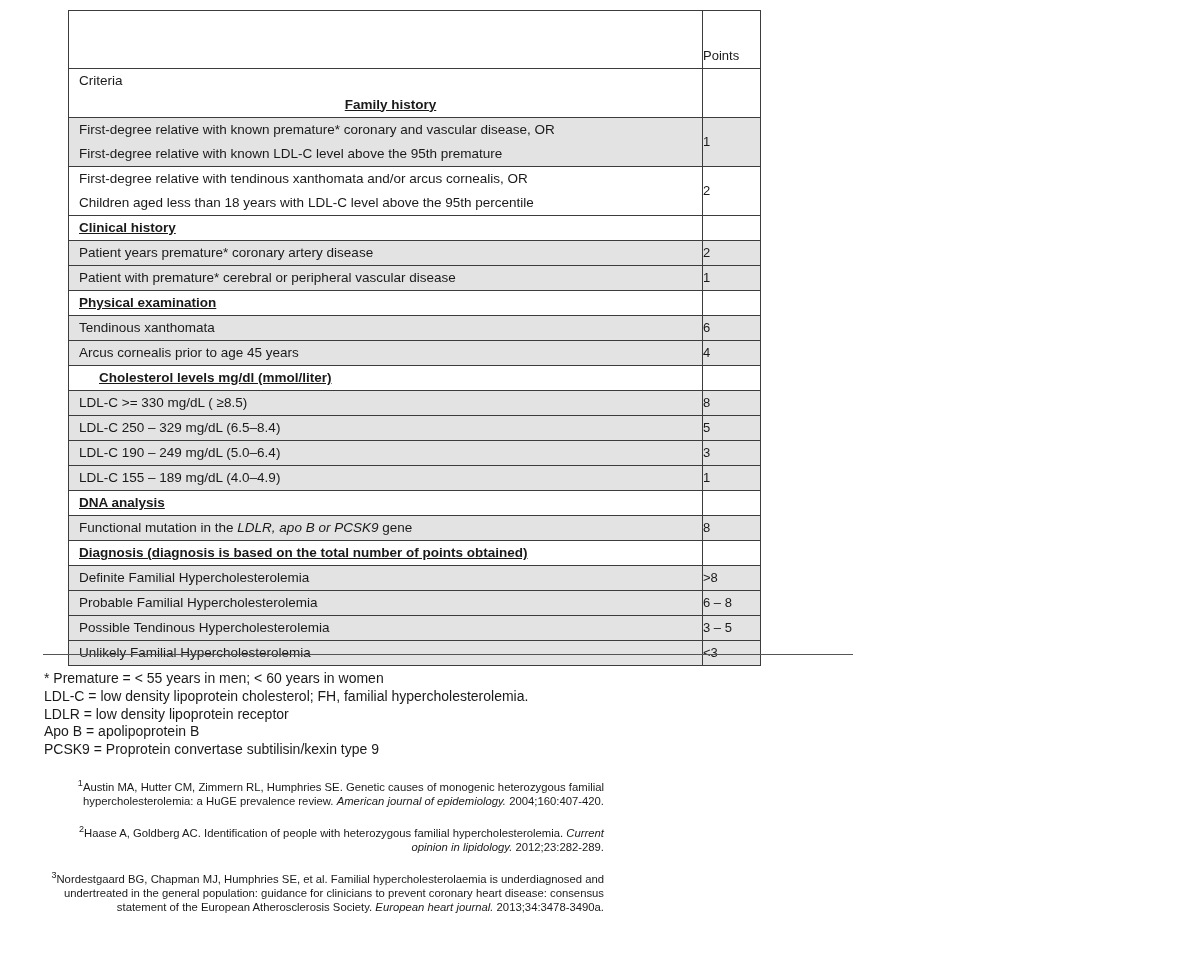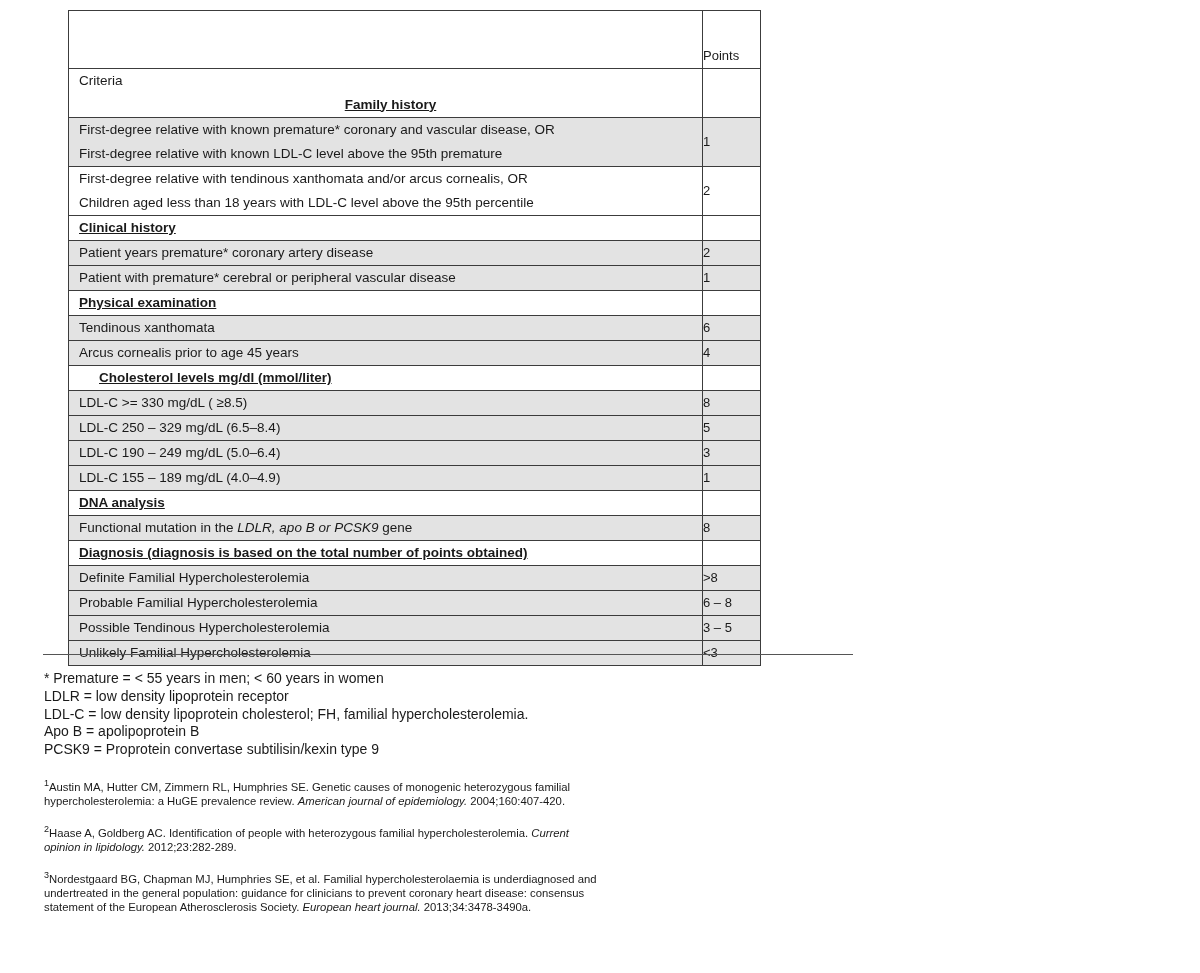--- a/index.html
+++ b/index.html
@@ -90,21 +90,21 @@
   }
   #refs {
     position: absolute;
     left: 44px;
     top: 776px;
     width: 560px;
     font-size: 11.3px;
     line-height: 14.5px;
     color: #1a1a1a;
   }
-  #refs .ref { margin-bottom: 13px; }
+  #refs .ref { margin-bottom: 13px; text-align: right; }
   #refs sup { font-size: 9px; vertical-align: super; }
 </style>
 </head>
 <body>
 
 <div id="fh-table-wrap">
   <table class="fh">
     <colgroup>
         <col class="c-crit">
         <col class="c-pts">
@@ -254,22 +254,22 @@
           <td class="pts">&lt;3</td>
         </tr>
       </tbody>
   </table>
 </div>
 
 <div id="divider"></div>
 
 <div id="abbrev">
     <div>* Premature = &lt; 55 years in men; &lt; 60 years in women</div>
+    <div>LDL-C = low density lipoprotein cholesterol; FH, familial hypercholesterolemia.</div>
     <div>LDLR = low density lipoprotein receptor</div>
-    <div>LDL-C = low density lipoprotein cholesterol; FH, familial hypercholesterolemia.</div>
     <div>Apo B = apolipoprotein B</div>
     <div>PCSK9 = Proprotein convertase subtilisin/kexin type 9</div>
   </div>
 
 <div id="refs">
     <div class="ref"><sup>1</sup>Austin MA, Hutter CM, Zimmern RL, Humphries SE. Genetic causes of monogenic heterozygous familial hypercholesterolemia: a HuGE prevalence review. <span class="ital">American journal of epidemiology.</span> 2004;160:407-420.</div>
     <div class="ref"><sup>2</sup>Haase A, Goldberg AC. Identification of people with heterozygous familial hypercholesterolemia. <span class="ital">Current opinion in lipidology.</span> 2012;23:282-289.</div>
     <div class="ref"><sup>3</sup>Nordestgaard BG, Chapman MJ, Humphries SE, et al. Familial hypercholesterolaemia is underdiagnosed and undertreated in the general population: guidance for clinicians to prevent coronary heart disease: consensus statement of the European Atherosclerosis Society. <span class="ital">European heart journal.</span> 2013;34:3478-3490a.</div>
   </div>
 

